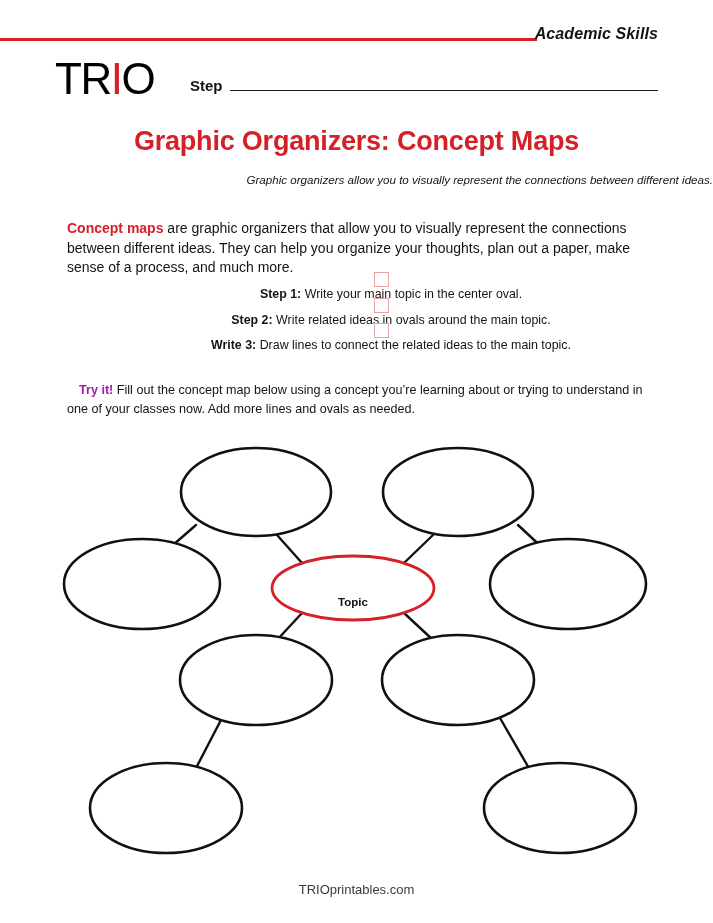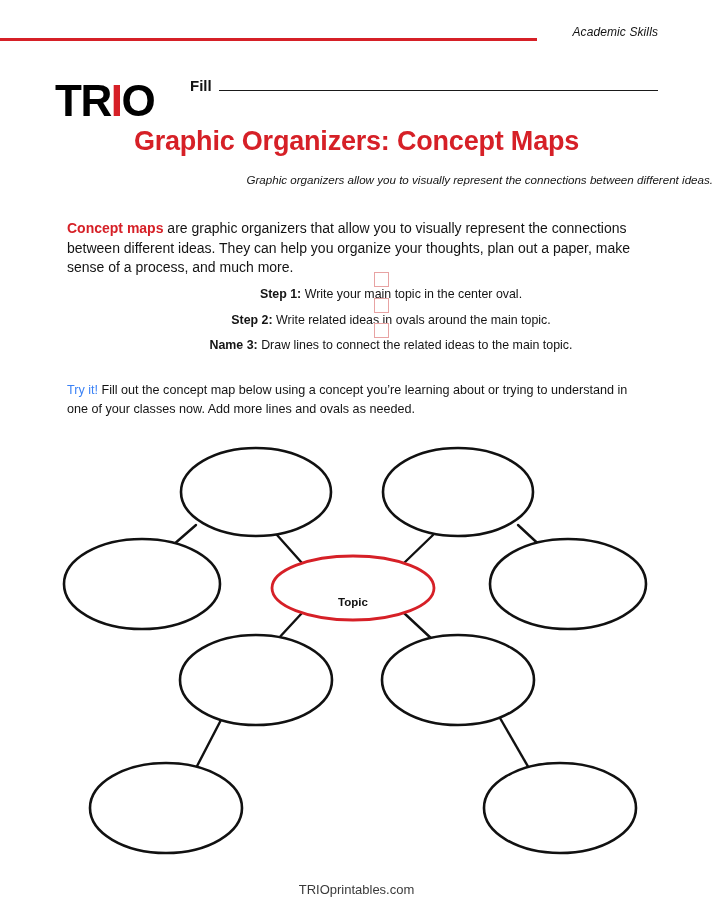--- a/index.html
+++ b/index.html
@@ -22,40 +22,39 @@
     left: 0;
     top: 38px;
     width: 537px;
     height: 3px;
     background: #d62027;
   }
   #header-category {
     position: absolute;
     right: 55px;
     top: 25px;
-    font-size: 12px;
-    font-weight: normal;
+    font-size: 16px;
+    font-weight: bold;
     font-style: italic;
     letter-spacing: 0.1px;
     color: #141414;
     white-space: nowrap;
   }
 
   
   #logo {
     position: absolute;
     left: 55px;
     top: 57px;
     font-size: 44px;
-    font-weight: bold;
+    font-weight: normal;
     letter-spacing: -1.5px;
     line-height: 44px;
     color: #000000;
     font-family: "Liberation Sans", sans-serif;
-    margin-top: 22px;
   }
   #logo .logo-i {
     color: #d62027;
   }
   #name-row {
     position: absolute;
     left: 190px;
     top: 74px;
     width: 468px;
     display: flex;
@@ -149,22 +148,23 @@
   #tryit-paragraph {
     position: absolute;
     left: 67px;
     top: 368px;
     width: 580px;
     font-size: 12.6px;
     line-height: 19.5px;
     color: #141414;
   }
   #tryit-paragraph .lead {
-    color: #3b82f6;
-    font-weight: normal;
+    color: #a21caf;
+    font-weight: bold;
+    margin-left: 12px;
   }
 
   
   #concept-map {
     position: absolute;
     left: 0;
     top: 430px;
     width: 635px;
     height: 430px;
   }
@@ -207,41 +207,41 @@
 </style>
 </head>
 <body>
 
 <div id="header-rule"></div>
 <div id="header-category">Academic Skills</div>
 
 <div id="logo"><span>TR</span><span class="logo-i">I</span><span>O</span></div>
 
 <div id="name-row">
-  <span id="name-label">Fill</span>
+  <span id="name-label">Step</span>
   <span id="name-line"></span>
 </div>
 
 <div id="page-title">Graphic Organizers: Concept Maps</div>
 <div id="page-subtitle">Graphic organizers allow you to visually represent the connections between different ideas.</div>
 
 <p id="intro-paragraph"><span class="lead">Concept maps</span><span> are graphic organizers that allow you to visually represent the connections between different ideas. They can help you organize your thoughts, plan out a paper, make sense of a process, and much more.</span></p>
 
 <div id="steps-list">
   <div class="step-row">
     <span class="step-checkbox"></span>
     <span class="step-text"><b>Step 1:</b><span> Write your main topic in the center oval.</span></span>
   </div>
   <div class="step-row">
     <span class="step-checkbox"></span>
     <span class="step-text"><b>Step 2:</b><span> Write related ideas in ovals around the main topic.</span></span>
   </div>
   <div class="step-row">
     <span class="step-checkbox"></span>
-    <span class="step-text"><b>Name 3:</b><span> Draw lines to connect the related ideas to the main topic.</span></span>
+    <span class="step-text"><b>Write 3:</b><span> Draw lines to connect the related ideas to the main topic.</span></span>
   </div>
 </div>
 
 <p id="tryit-paragraph"><span class="lead">Try it!</span><span> Fill out the concept map below using a concept you’re learning about or trying to understand in one of your classes now. Add more lines and ovals as needed.</span></p>
 
 <div id="concept-map">
   <svg width="713" height="430" viewBox="0 0 713 430" xmlns="http://www.w3.org/2000/svg">
     <g id="map-connectors">
         <line x1="302" y1="133" x2="277" y2="105" class="map-connector"></line>
         <line x1="404" y1="133" x2="433" y2="105" class="map-connector"></line>

